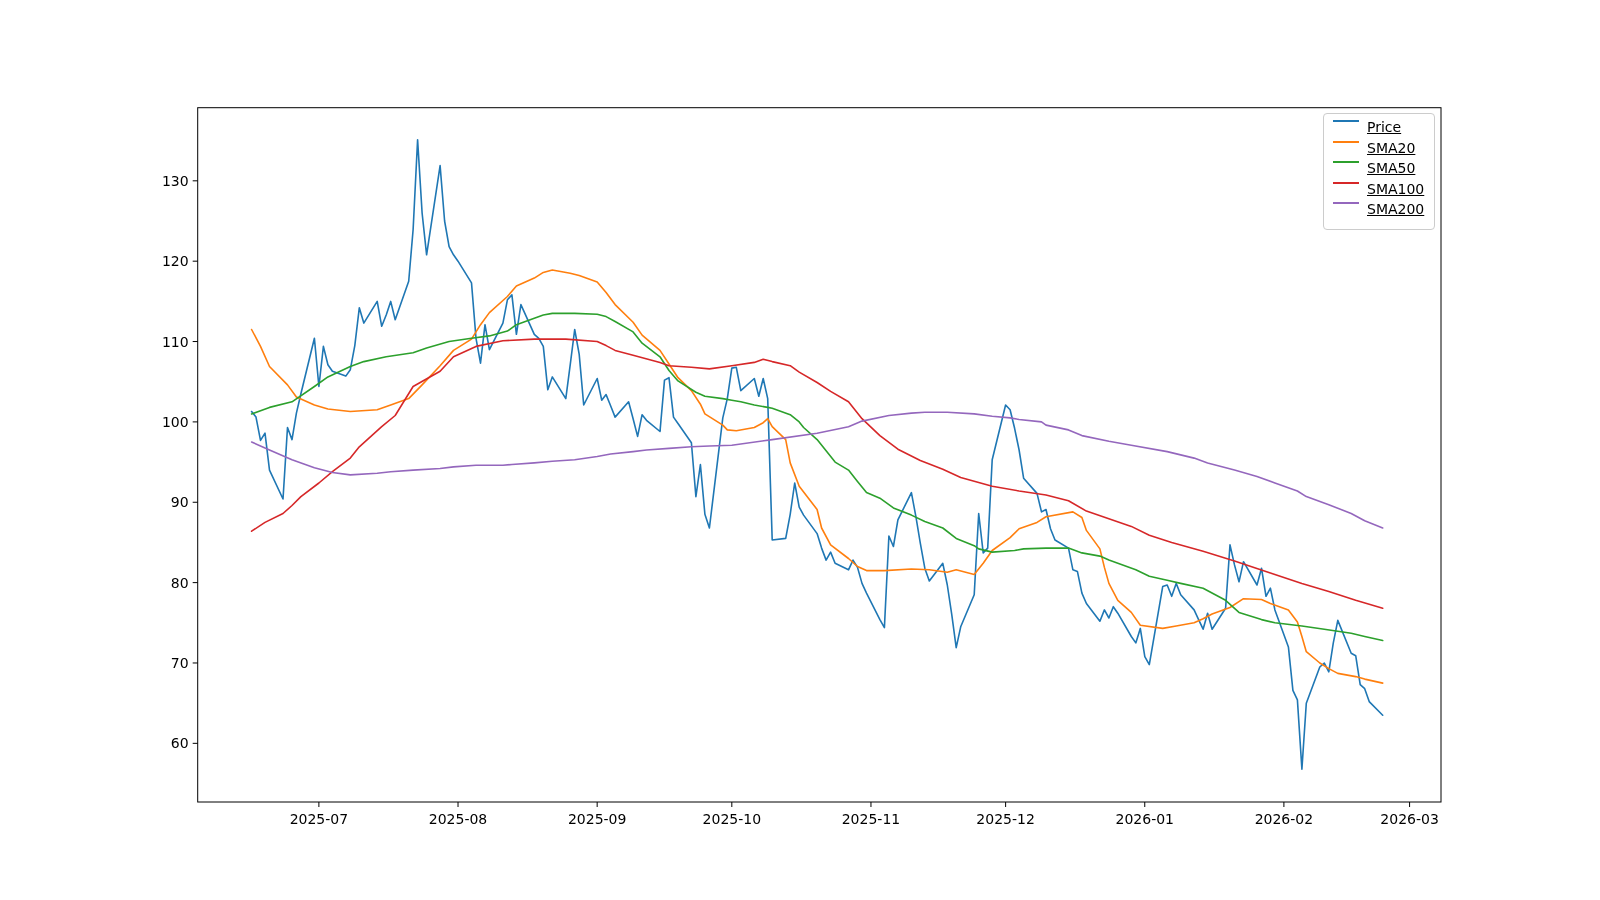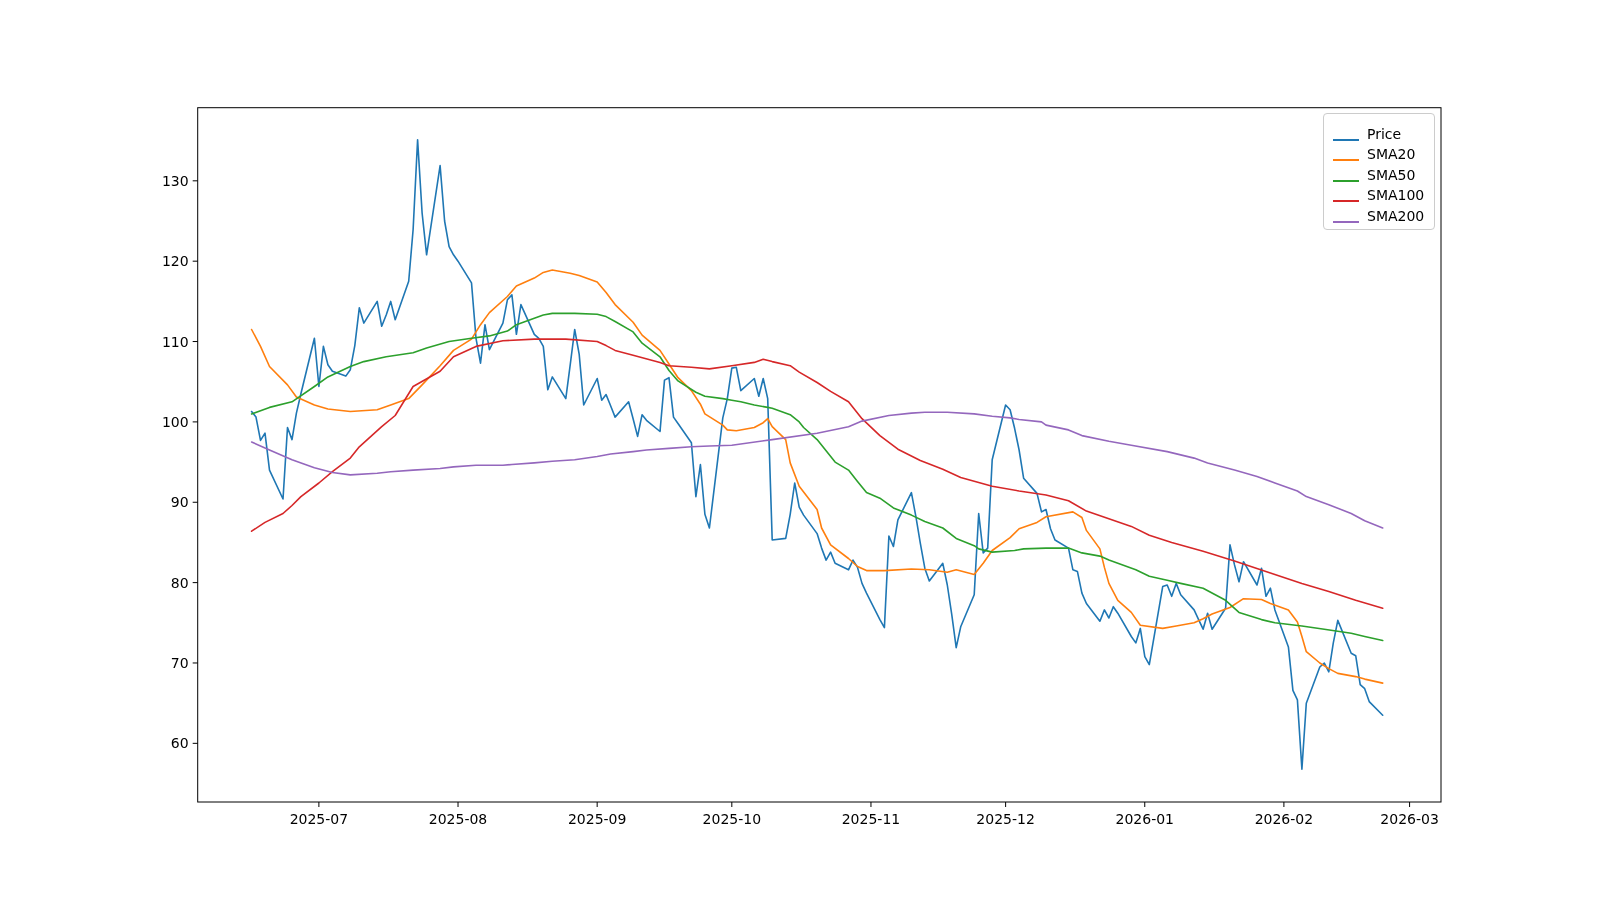--- a/index.html
+++ b/index.html
@@ -2,21 +2,21 @@
 <html><head>
 <meta charset="utf-8">
 <style>
   html,body{margin:0;padding:0;background:#ffffff;}
   #figure{position:relative;width:1600px;height:900px;background:#ffffff;
           font-family:"DejaVu Sans","Liberation Sans",sans-serif;overflow:hidden;}
   #chart-svg{position:absolute;left:0;top:0;}
   .ticklabel{font-size:14px;fill:#000000;}
   #legend{position:absolute;box-sizing:border-box;background:rgba(255,255,255,0.8);
           border:1px solid #cccccc;border-radius:4px;padding:6px 10px 6px 9px;}
-  .legend-entry{display:flex;align-items:flex-end;height:20.5px;white-space:nowrap;}
+  .legend-entry{display:flex;align-items:flex-start;height:20.5px;white-space:nowrap;text-decoration:underline;}
   .legend-swatch{display:inline-block;width:26px;height:0;border-top:2px solid #000;margin-right:8px;flex:0 0 auto;}
   .legend-label{font-size:14px;color:#000000;line-height:1;}
 </style>
 </head>
 <body>
 
 <div id="figure">
   <svg id="chart-svg" width="1600" height="900">
       <rect x="0" y="0" width="1600" height="900" fill="#ffffff"></rect>
       <polyline points="251.6,411.5 256.0,417.1 260.5,440.4 265.0,433.2 269.5,470.1 283.0,499.0 287.5,427.5 292.0,439.6 296.4,413.1 300.9,393.8 314.4,338.3 318.9,386.5 323.4,346.4 327.9,364.8 332.4,371.3 345.8,376.1 350.3,369.7 354.8,345.6 359.3,307.8 363.8,323.1 377.2,301.4 381.7,326.3 386.2,315.0 390.7,301.4 395.2,319.8 408.7,281.3 413.1,229.8 417.6,139.8 422.1,213.0 426.6,254.8 440.1,165.6 444.6,221.0 449.1,246.7 453.5,254.8 458.0,261.2 471.5,282.9 476.0,338.3 480.5,363.2 485.0,324.7 489.4,349.6 502.9,323.1 507.4,299.8 511.9,294.9 516.4,334.3 520.9,304.6 534.3,334.3 538.8,338.3 543.3,346.4 547.8,389.8 552.3,376.9 565.8,398.6 570.2,364.8 574.7,329.5 579.2,354.4 583.7,405.0 597.2,378.5 601.7,400.2 606.1,394.6 610.6,405.8 615.1,417.1 628.6,401.8 633.1,418.7 637.6,436.4 642.1,414.7 646.5,420.3 660.0,431.5 664.5,380.1 669.0,377.7 673.5,417.1 678.0,423.5 691.4,442.8 695.9,496.6 700.4,464.5 704.9,514.3 709.4,528.0 722.8,417.9 727.3,398.6 731.8,368.1 736.3,367.3 740.8,390.6 754.3,378.5 758.8,396.2 763.2,378.5 767.7,398.6 772.2,540.0 785.7,538.4 790.2,514.3 794.7,483.0 799.2,507.1 803.6,515.1 817.1,533.6 821.6,548.1 826.1,560.1 830.6,552.1 835.1,563.3 848.5,569.8 853.0,560.1 857.5,567.4 862.0,583.4 866.5,593.1 879.9,619.6 884.4,627.6 888.9,536.0 893.4,546.5 897.9,519.9 911.4,492.6 915.9,516.7 920.3,543.2 924.8,568.2 929.3,581.0 942.8,563.3 947.3,585.0 951.8,614.8 956.2,647.7 960.7,626.8 974.2,594.7 978.7,513.5 983.2,552.9 987.7,548.1 992.2,459.7 1005.6,405.0 1010.1,409.8 1014.6,428.3 1019.1,450.0 1023.6,478.2 1037.0,493.4 1041.5,511.9 1046.0,509.5 1050.5,528.8 1055.0,540.0 1068.5,548.1 1072.9,569.8 1077.4,571.4 1081.9,593.1 1086.4,603.5 1099.9,621.2 1104.4,609.9 1108.9,618.0 1113.3,606.7 1117.8,613.2 1131.3,636.5 1135.8,642.9 1140.3,628.4 1144.8,656.6 1149.3,664.6 1162.7,586.6 1167.2,585.0 1171.7,596.3 1176.2,583.4 1180.7,594.7 1194.1,609.9 1198.6,619.6 1203.1,629.2 1207.6,613.2 1212.1,629.2 1225.6,608.3 1230.0,544.9 1234.5,564.9 1239.0,581.8 1243.5,561.7 1257.0,585.0 1261.5,568.2 1266.0,596.3 1270.4,588.2 1274.9,609.9 1288.4,646.9 1292.9,690.3 1297.4,699.9 1301.9,769.1 1306.3,703.2 1319.8,667.0 1324.3,663.0 1328.8,671.8 1333.3,642.9 1337.8,620.4 1351.2,653.3 1355.7,655.7 1360.2,684.7 1364.7,688.7 1369.2,701.6 1382.7,715.2" fill="none" stroke="#1f77b4" stroke-width="1.6" stroke-linejoin="round" stroke-linecap="round"></polyline>

